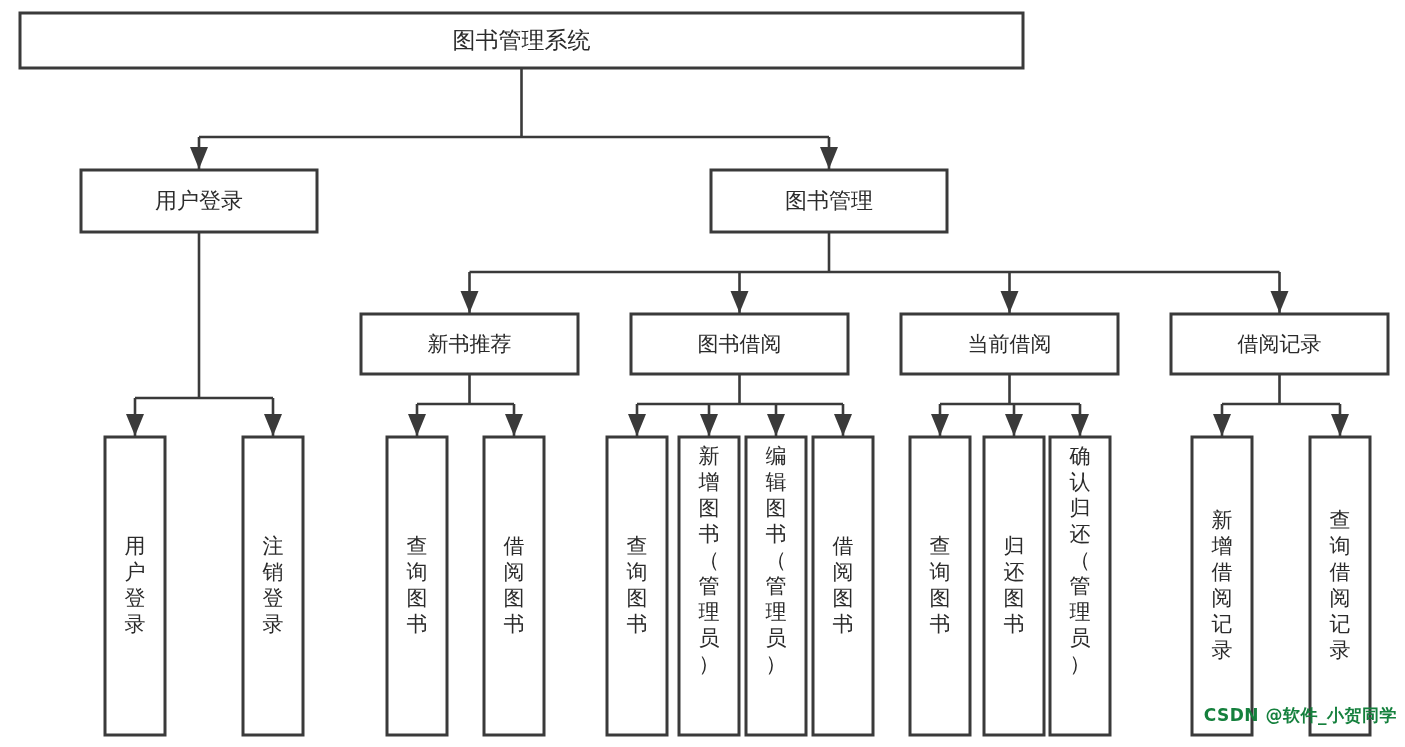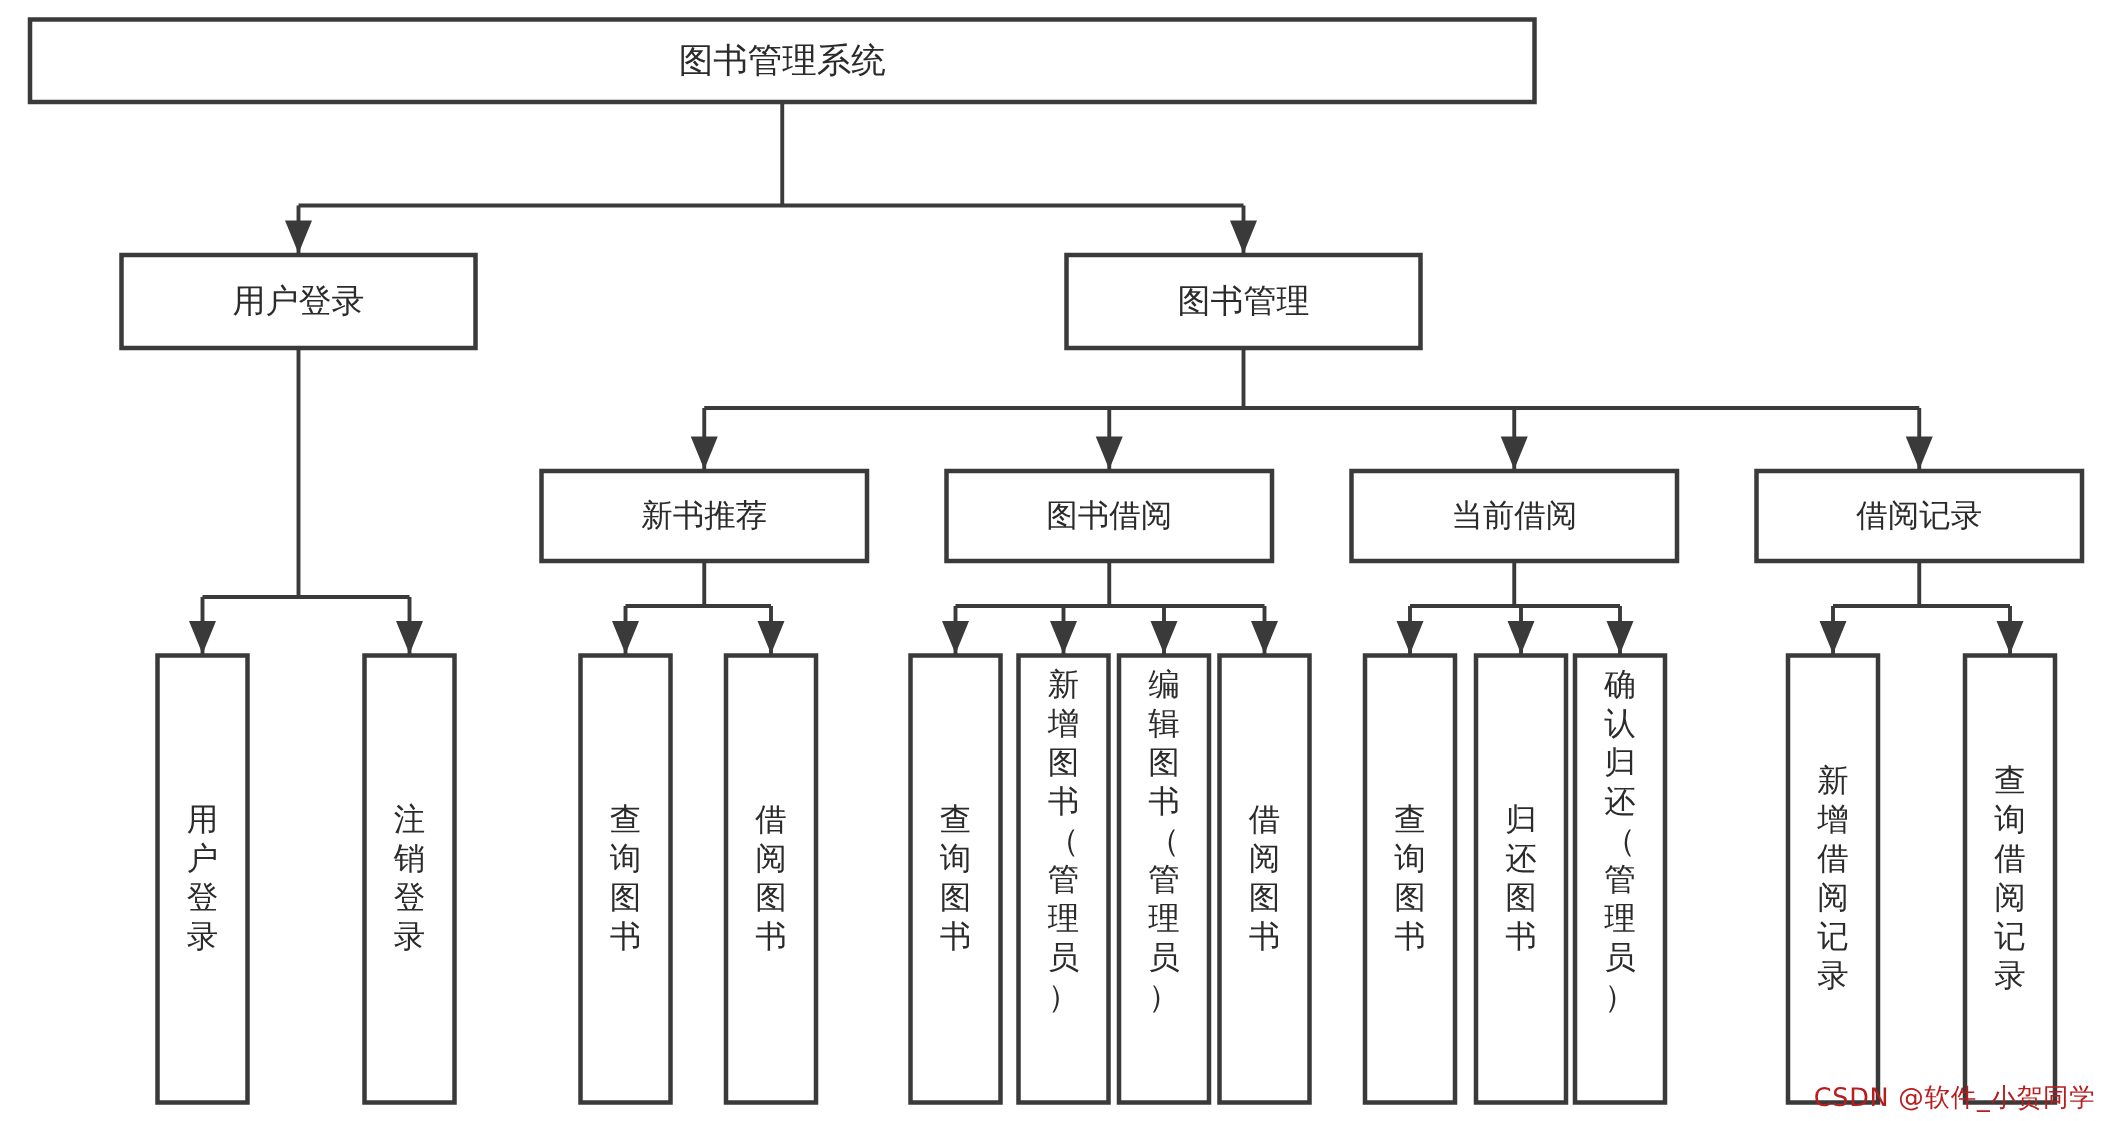--- a/index.html
+++ b/index.html
@@ -51,27 +51,28 @@
     stroke-width: 2.6;
     fill: none;
   }
   .arrow-head {
     fill: #3a3a3a;
     stroke: none;
   }
   .watermark {
     position: absolute;
     right: 8px;
-    bottom: 4px;
+    bottom: 20px;
     font-family: "DejaVu Sans", "Liberation Sans", sans-serif;
     font-size: 17px;
-    color: #b91c1c;
+    color: #15803d;
     letter-spacing: 0.5px;
     white-space: nowrap;
     user-select: none;
+    font-weight: bold;
   }
 </style>
 </head>
 <body>
 
 <div id="diagram-root">
   <svg class="flow" viewBox="0 0 1405 747" xmlns="http://www.w3.org/2000/svg">
     <g id="edges-layer">
         <line x1="521.5" y1="68" x2="521.5" y2="137" class="edge"></line>
         <line x1="199" y1="137" x2="829" y2="137" class="edge"></line>

